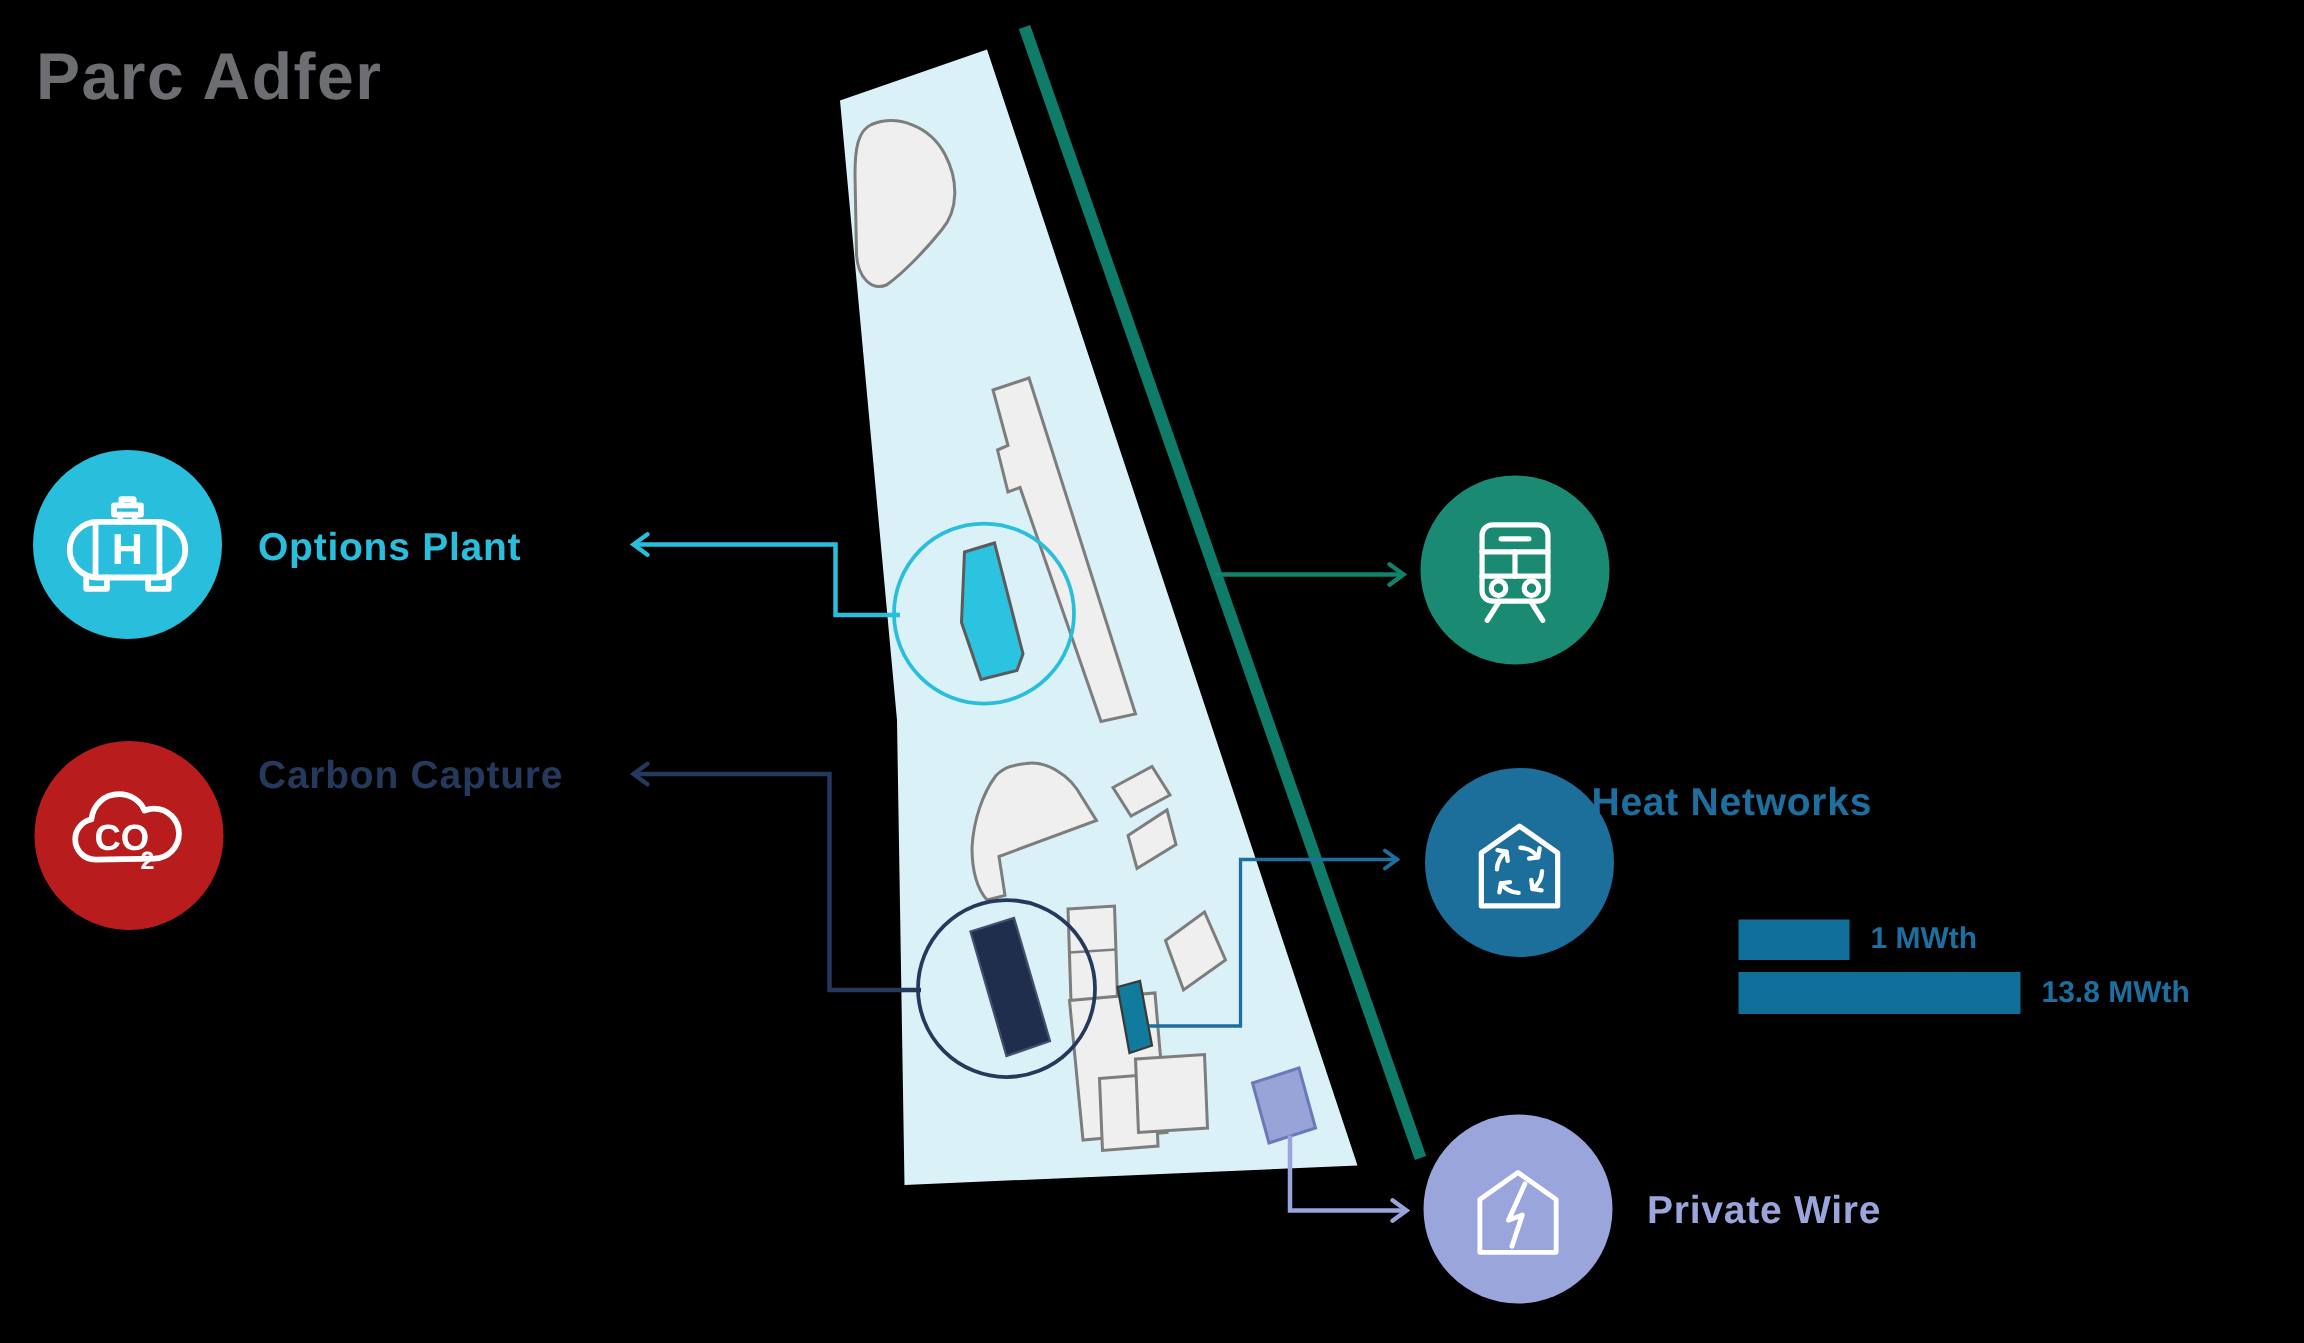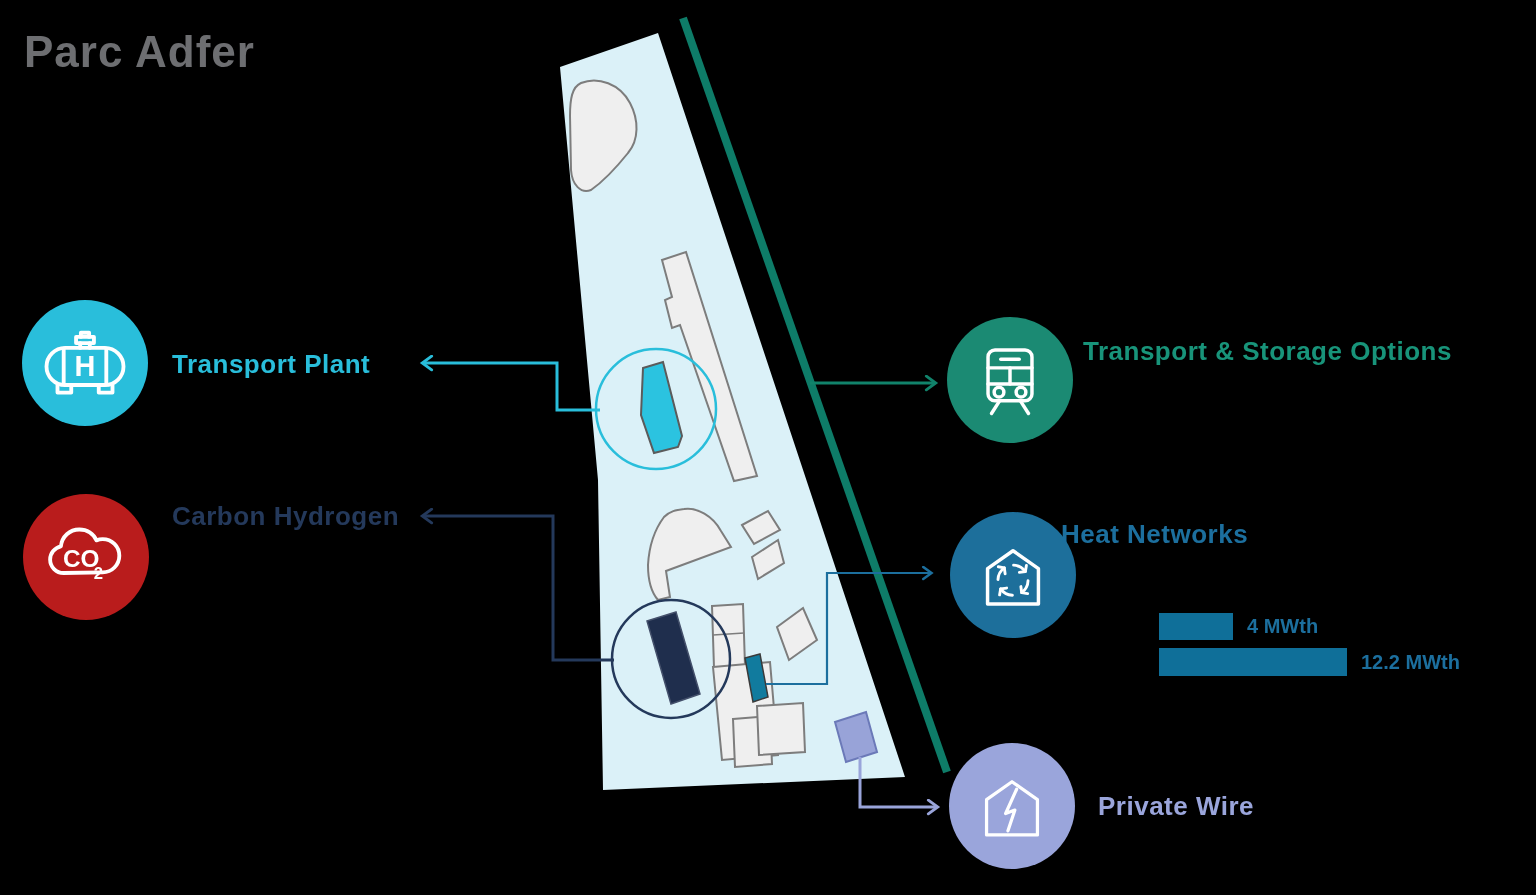--- a/index.html
+++ b/index.html
@@ -100,49 +100,48 @@
         <line x1="47.5" y1="21.5" x2="47.5" y2="47.5"></line>
         <path d="M 28.5,21 V 17.5 M 35.5,21 V 17.5"></path>
         <rect x="25.5" y="13" width="13" height="4.5"></rect>
         <path d="M 29,13 V 10 H 35 V 13"></path>
         <path d="M 12,48 v 5.5 h 10 v -5.5"></path>
         <path d="M 42,48 v 5.5 h 10 v -5.5"></path>
       </g>
       <text x="32" y="41.5" text-anchor="middle" font-size="21" font-weight="bold" fill="#fff">H</text>
     </svg>
   </div>
-  <div class="node-label lbl-hydrogen">Transport Plant</div>
+  <div class="node-label lbl-hydrogen">Options Plant</div>
 
   <div class="hub hub-carbon">
     <svg width="82" height="82" viewBox="0 0 64 64">
       <path d="M 14.5,44.5 C 8.7,44.5 4,39.8 4,34 C 4,28.9 7.6,24.7 12.4,23.7 C 13.2,16 19.2,10.5 26.8,10.5
                C 32.8,10.5 37.9,13.9 40.1,19 C 41.6,18.4 43.3,18 45,18 C 52.2,18 58,23.8 58,31
                C 58,38.2 52.2,44 45,44 L 14.5,44.5 Z" fill="none" stroke="#fff" stroke-width="3" stroke-linejoin="round"></path>
       <text x="14" y="39.5" font-size="19" font-weight="bold" fill="#fff">CO</text>
       <text x="38" y="49.5" font-size="13" font-weight="bold" fill="#fff">2</text>
     </svg>
   </div>
-  <div class="node-label lbl-carbon">Carbon Hydrogen</div>
+  <div class="node-label lbl-carbon">Carbon Capture</div>
 
   <div class="hub hub-transport">
     <svg width="74" height="74" viewBox="0 0 64 64">
       <g fill="none" stroke="#fff" stroke-width="3" stroke-linejoin="round" stroke-linecap="round">
         <rect x="13" y="6" width="38" height="44" rx="6"></rect>
         <line x1="24" y1="14" x2="40" y2="14"></line>
         <line x1="13" y1="21.5" x2="51" y2="21.5"></line>
         <line x1="32" y1="21.5" x2="32" y2="35.5"></line>
         <line x1="13" y1="35.5" x2="51" y2="35.5"></line>
         <circle cx="22.5" cy="42.5" r="4.2"></circle>
         <circle cx="41.5" cy="42.5" r="4.2"></circle>
         <line x1="23" y1="50" x2="16" y2="61"></line>
         <line x1="41" y1="50" x2="48" y2="61"></line>
       </g>
     </svg>
   </div>
-  <div class="node-label lbl-transport">Transport &amp; Storage Options</div>
 
   <div class="hub hub-heat">
     <svg width="74" height="74" viewBox="0 0 64 64">
       <defs>
         <g id="cycg">
           <path d="M 32.5,23.5 A 13,13 0 0 1 42.7,29"></path>
           <path d="M 42.7,29 l 0.9,-5.2 M 42.7,29 l -5.2,0.7"></path>
         </g>
       </defs>
       <g fill="none" stroke="#fff" stroke-width="3" stroke-linejoin="round" stroke-linecap="round">
@@ -153,25 +152,25 @@
         <use href="#cycg" transform="rotate(90 32 36.5)"></use>
         <use href="#cycg" transform="rotate(180 32 36.5)"></use>
         <use href="#cycg" transform="rotate(270 32 36.5)"></use>
       </g>
     </svg>
   </div>
   <div class="node-label lbl-heat">Heat Networks</div>
 
   <div class="bar-row bar-row-1">
     <div class="bar" style="width: 74px;"></div>
-    <span class="bar-label">4 MWth</span>
+    <span class="bar-label">1 MWth</span>
   </div>
   <div class="bar-row bar-row-2">
     <div class="bar" style="width: 188px;"></div>
-    <span class="bar-label">12.2 MWth</span>
+    <span class="bar-label">13.8 MWth</span>
   </div>
 
   <div class="hub hub-private">
     <svg width="74" height="74" viewBox="0 0 64 64">
       <g fill="none" stroke="#fff" stroke-width="2.8" stroke-linejoin="round" stroke-linecap="round">
         <path d="M 10,26.5 L 32,11 L 54,26.5 L 54,57 L 10,57 Z"></path>
         <path d="M 36,17.5 L 26.5,38.5 L 34.5,35.5 L 28.5,53.5"></path>
       </g>
     </svg>
   </div>

